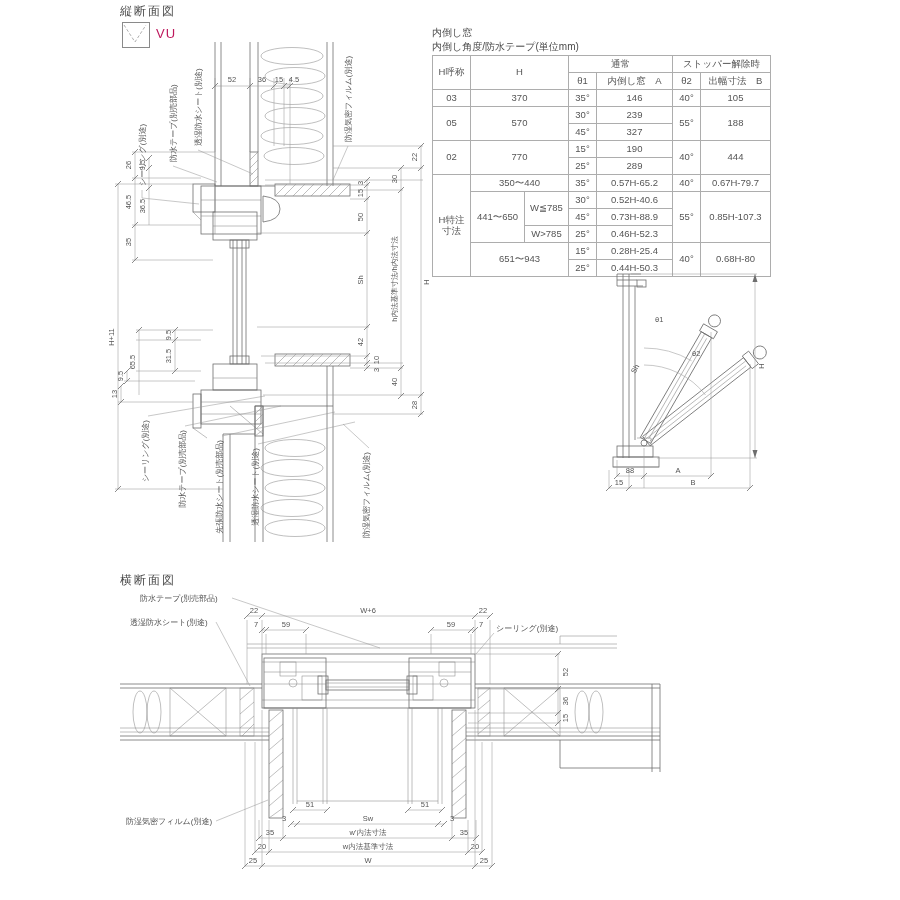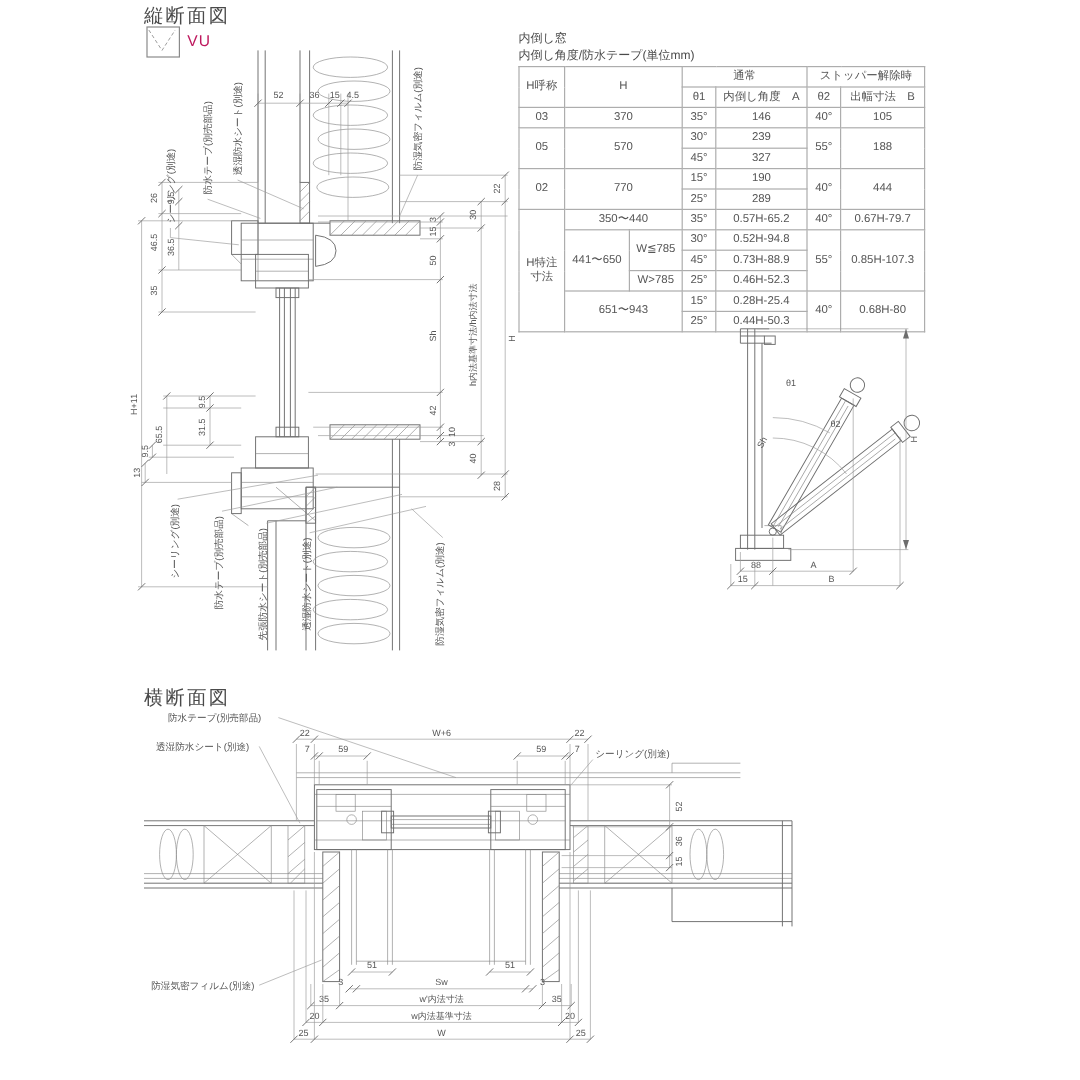--- a/index.html
+++ b/index.html
@@ -1,18 +1,18 @@
 <!DOCTYPE html>
 <html><head>
 <meta charset="utf-8">
 <style>
   html,body{margin:0;padding:0;background:#fff}
   body{width:900px;height:900px;position:relative;font-family:"Liberation Sans",sans-serif;color:#555;overflow:hidden}
   .abs{position:absolute}
-  .sec-title{font-size:16px;letter-spacing:2px;color:#4a4a4a}
+  .sec-title{font-size:12px;letter-spacing:2px;color:#4a4a4a}
   .vu-box{width:26px;height:24px;border:1.2px solid #8a8a8a;position:absolute;left:122px;top:22px}
   .vu-label{position:absolute;left:156px;top:26px;font-size:13px;color:#be185d;letter-spacing:1px}
   svg{position:absolute;overflow:visible}
   svg .l{stroke:#6e6e6e;stroke-width:.8;fill:none}
   svg .l2{stroke:#8a8a8a;stroke-width:.55;fill:none}
   svg .dm{stroke:#9a9a9a;stroke-width:.55;fill:none}
   svg .tk{stroke:#6e6e6e;stroke-width:.8;fill:none}
   svg text{fill:#555;font-family:"Liberation Sans",sans-serif}
   svg .d{font-size:7.5px}
   svg .j{font-size:8px}
@@ -157,21 +157,21 @@
     </colgroup>
   <tbody>
       <tr>
     <th rowspan="2">H呼称</th>
     <th rowspan="2" colspan="2">H</th>
     <th colspan="2">通常</th>
     <th colspan="2">ストッパー解除時</th>
   </tr>
   <tr>
     <th>θ1</th>
-    <th>内倒し角度　A</th>
+    <th>内倒し窓　A</th>
     <th>θ2</th>
     <th>出幅寸法　B</th>
   </tr>
   <tr>
     <td>03</td>
     <td colspan="2">370</td>
     <td>35°</td>
     <td>146</td>
     <td>40°</td>
     <td>105</td>
@@ -205,21 +205,21 @@
     <td colspan="2">350〜440</td>
     <td>35°</td>
     <td>0.57H-65.2</td>
     <td>40°</td>
     <td>0.67H-79.7</td>
   </tr>
   <tr>
     <td rowspan="3">441〜650</td>
     <td rowspan="2">W≦785</td>
     <td>30°</td>
-    <td>0.52H-94.8</td>
+    <td>0.52H-40.6</td>
     <td rowspan="3">55°</td>
     <td rowspan="3">0.85H-107.3</td>
   </tr>
   <tr>
     <td>45°</td>
     <td>0.73H-88.9</td>
   </tr>
   <tr>
     <td>W&gt;785</td>
     <td>25°</td>

